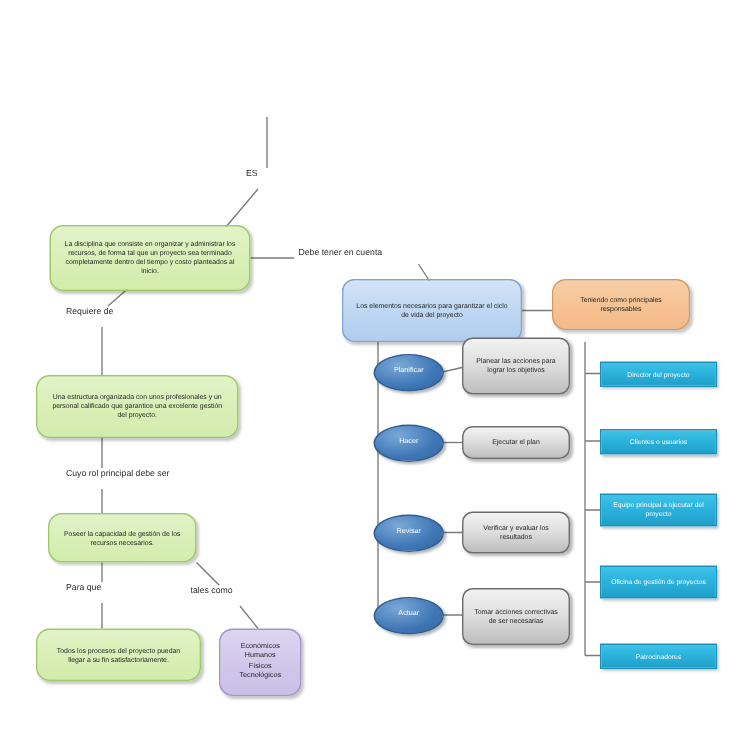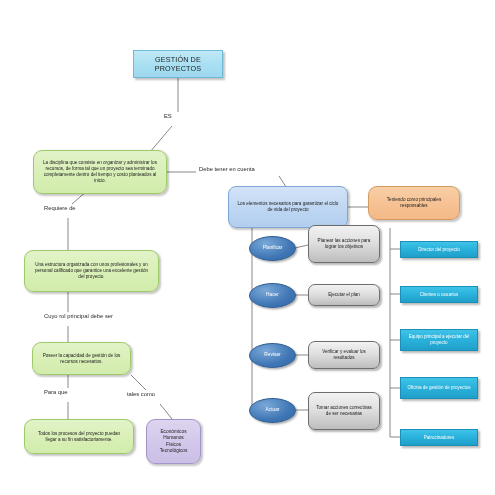--- a/index.html
+++ b/index.html
@@ -158,23 +158,20 @@
 
       <path d="M 390 228 L 390 437"></path>
       <path d="M 390 249 L 400 249"></path>
       <path d="M 390 294 L 400 294"></path>
       <path d="M 390 340 L 400 340"></path>
       <path d="M 390 388 L 400 388"></path>
       <path d="M 390 437 L 400 437"></path>
     </g>
   </svg>
 
-  <div class="node n-title" style="left:133px; top:50px; width:90px; height:28px;">
-    <span>GESTIÓN DE PROYECTOS</span>
-  </div>
 
   <div class="edge-label" style="left:164px; top:113px;">ES</div>
   <div class="edge-label" style="left:44px; top:205px;">Requiere de</div>
   <div class="edge-label" style="left:44px; top:313px;">Cuyo rol principal debe ser</div>
   <div class="edge-label" style="left:44px; top:389px;">Para que</div>
   <div class="edge-label" style="left:127px; top:391px;">tales como</div>
   <div class="edge-label" style="left:199px; top:166px;">Debe tener en cuenta</div>
 
   <div class="node n-green" style="left:33px; top:150px; width:134px; height:44px;">
     <span>La disciplina que consiste en organizar y administrar los recursos, de forma tal que un proyecto sea terminado completamente dentro del tiempo y costo planteados al inicio.</span>

